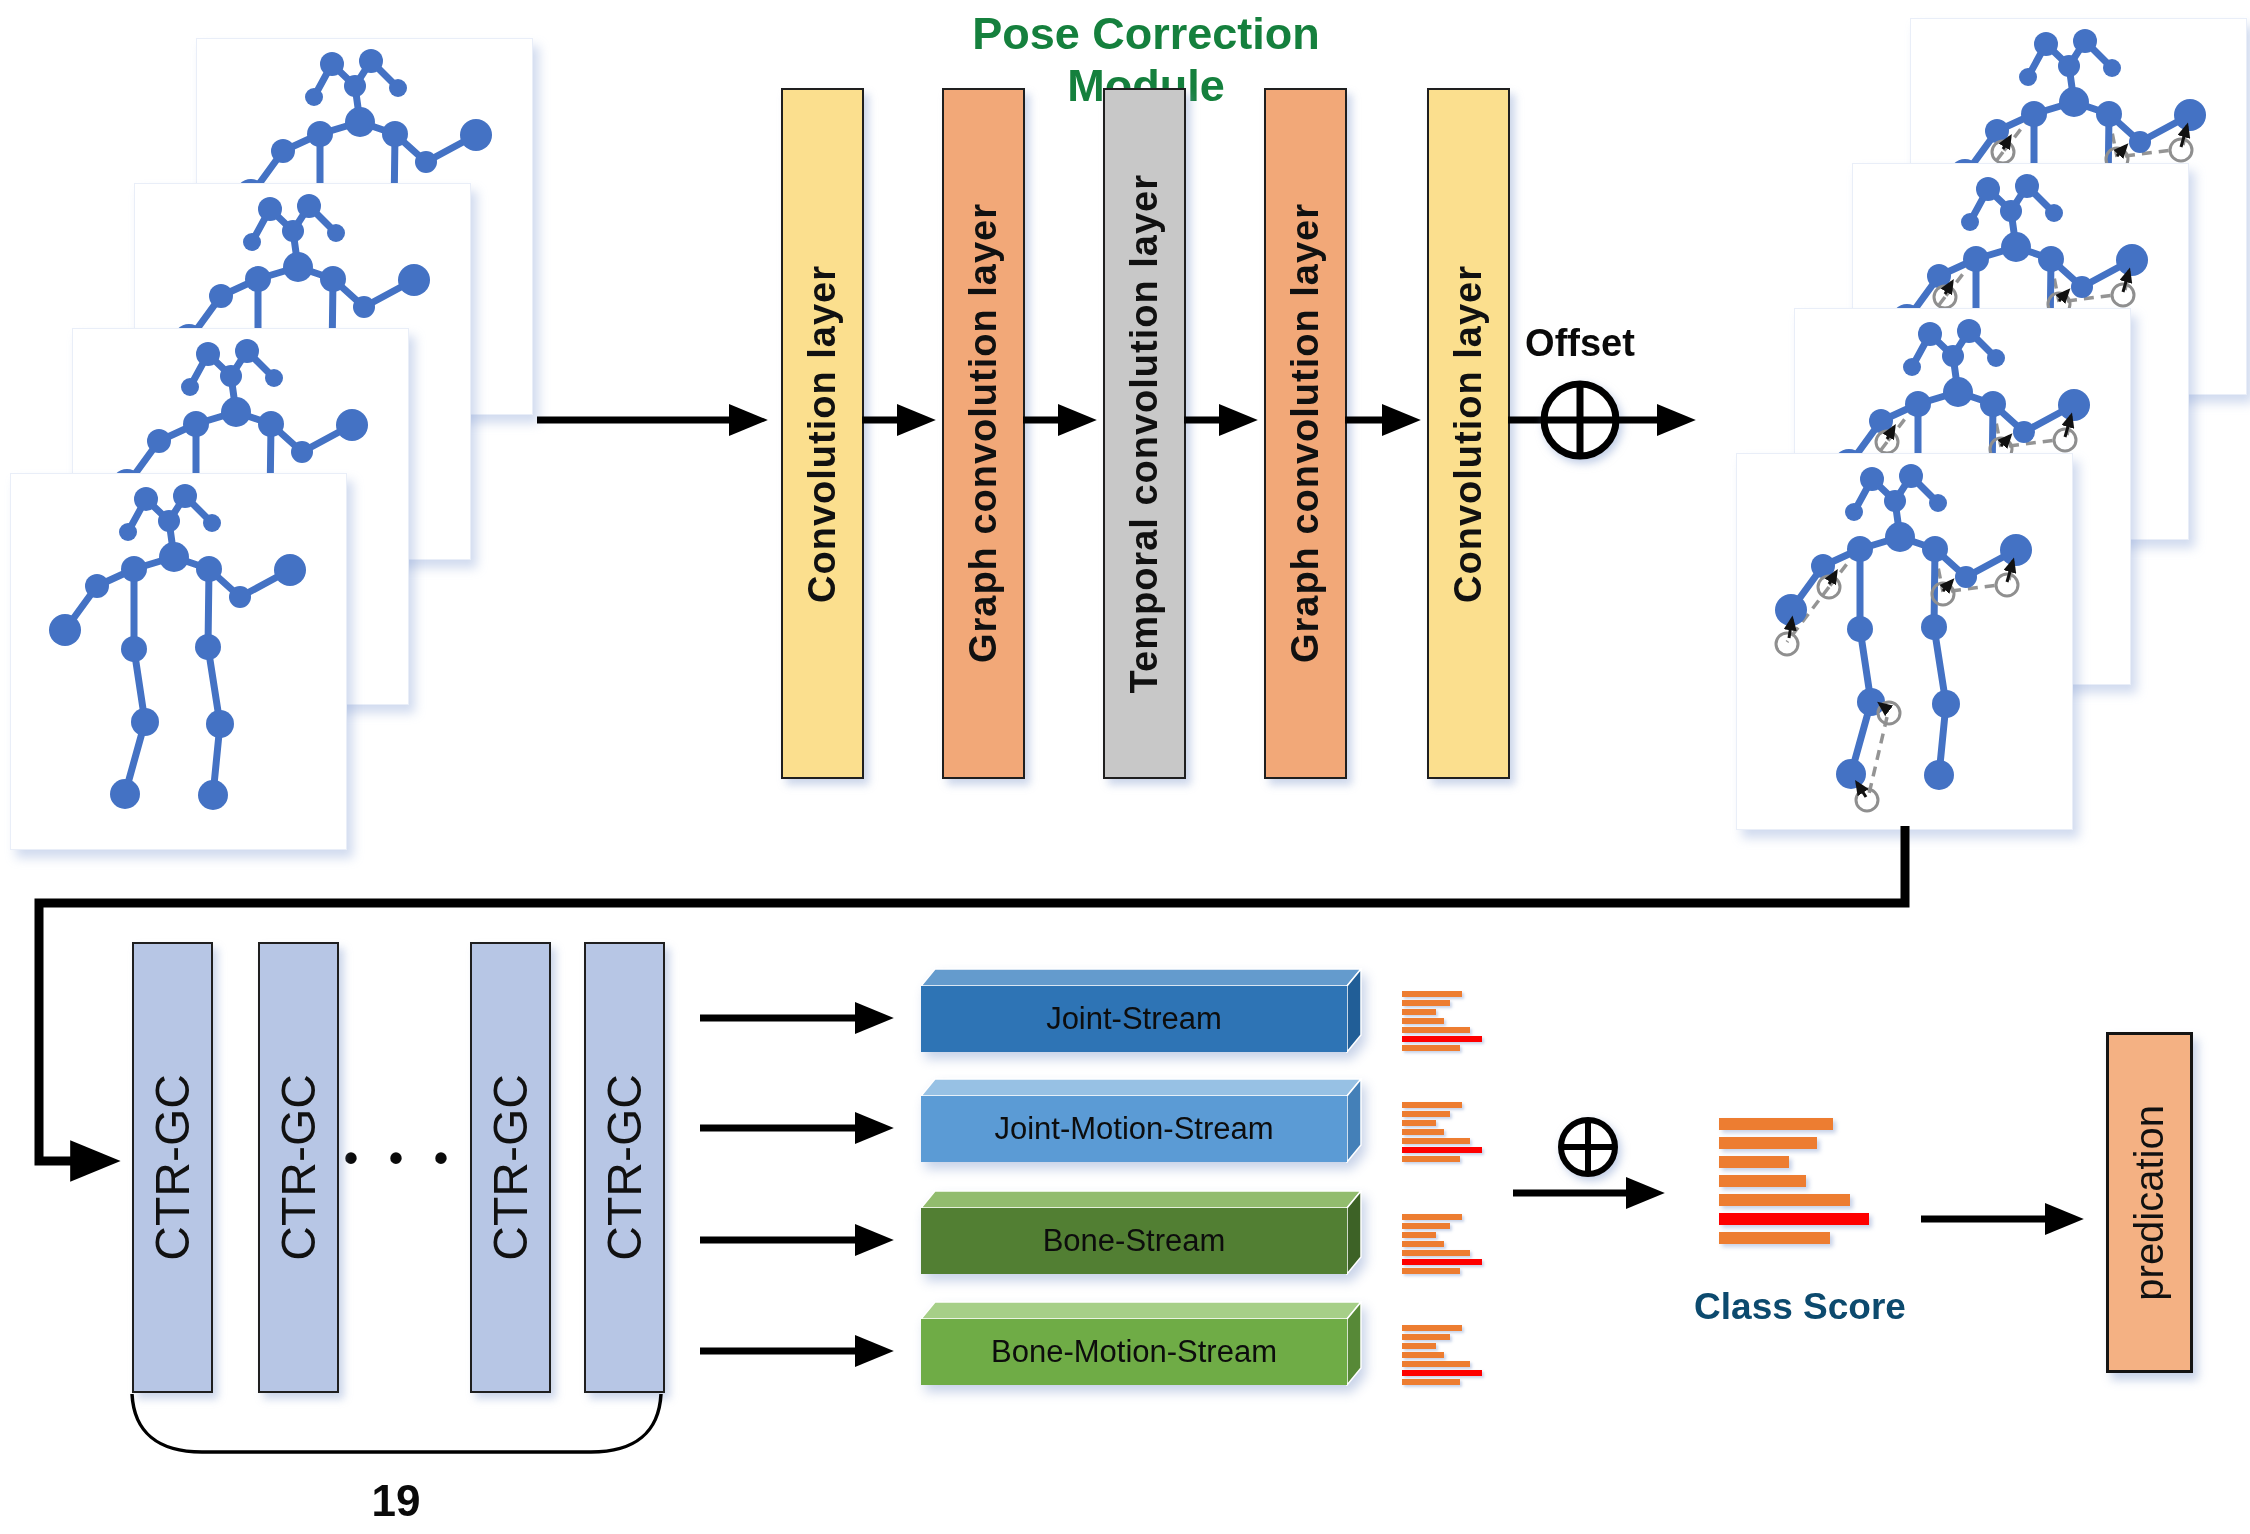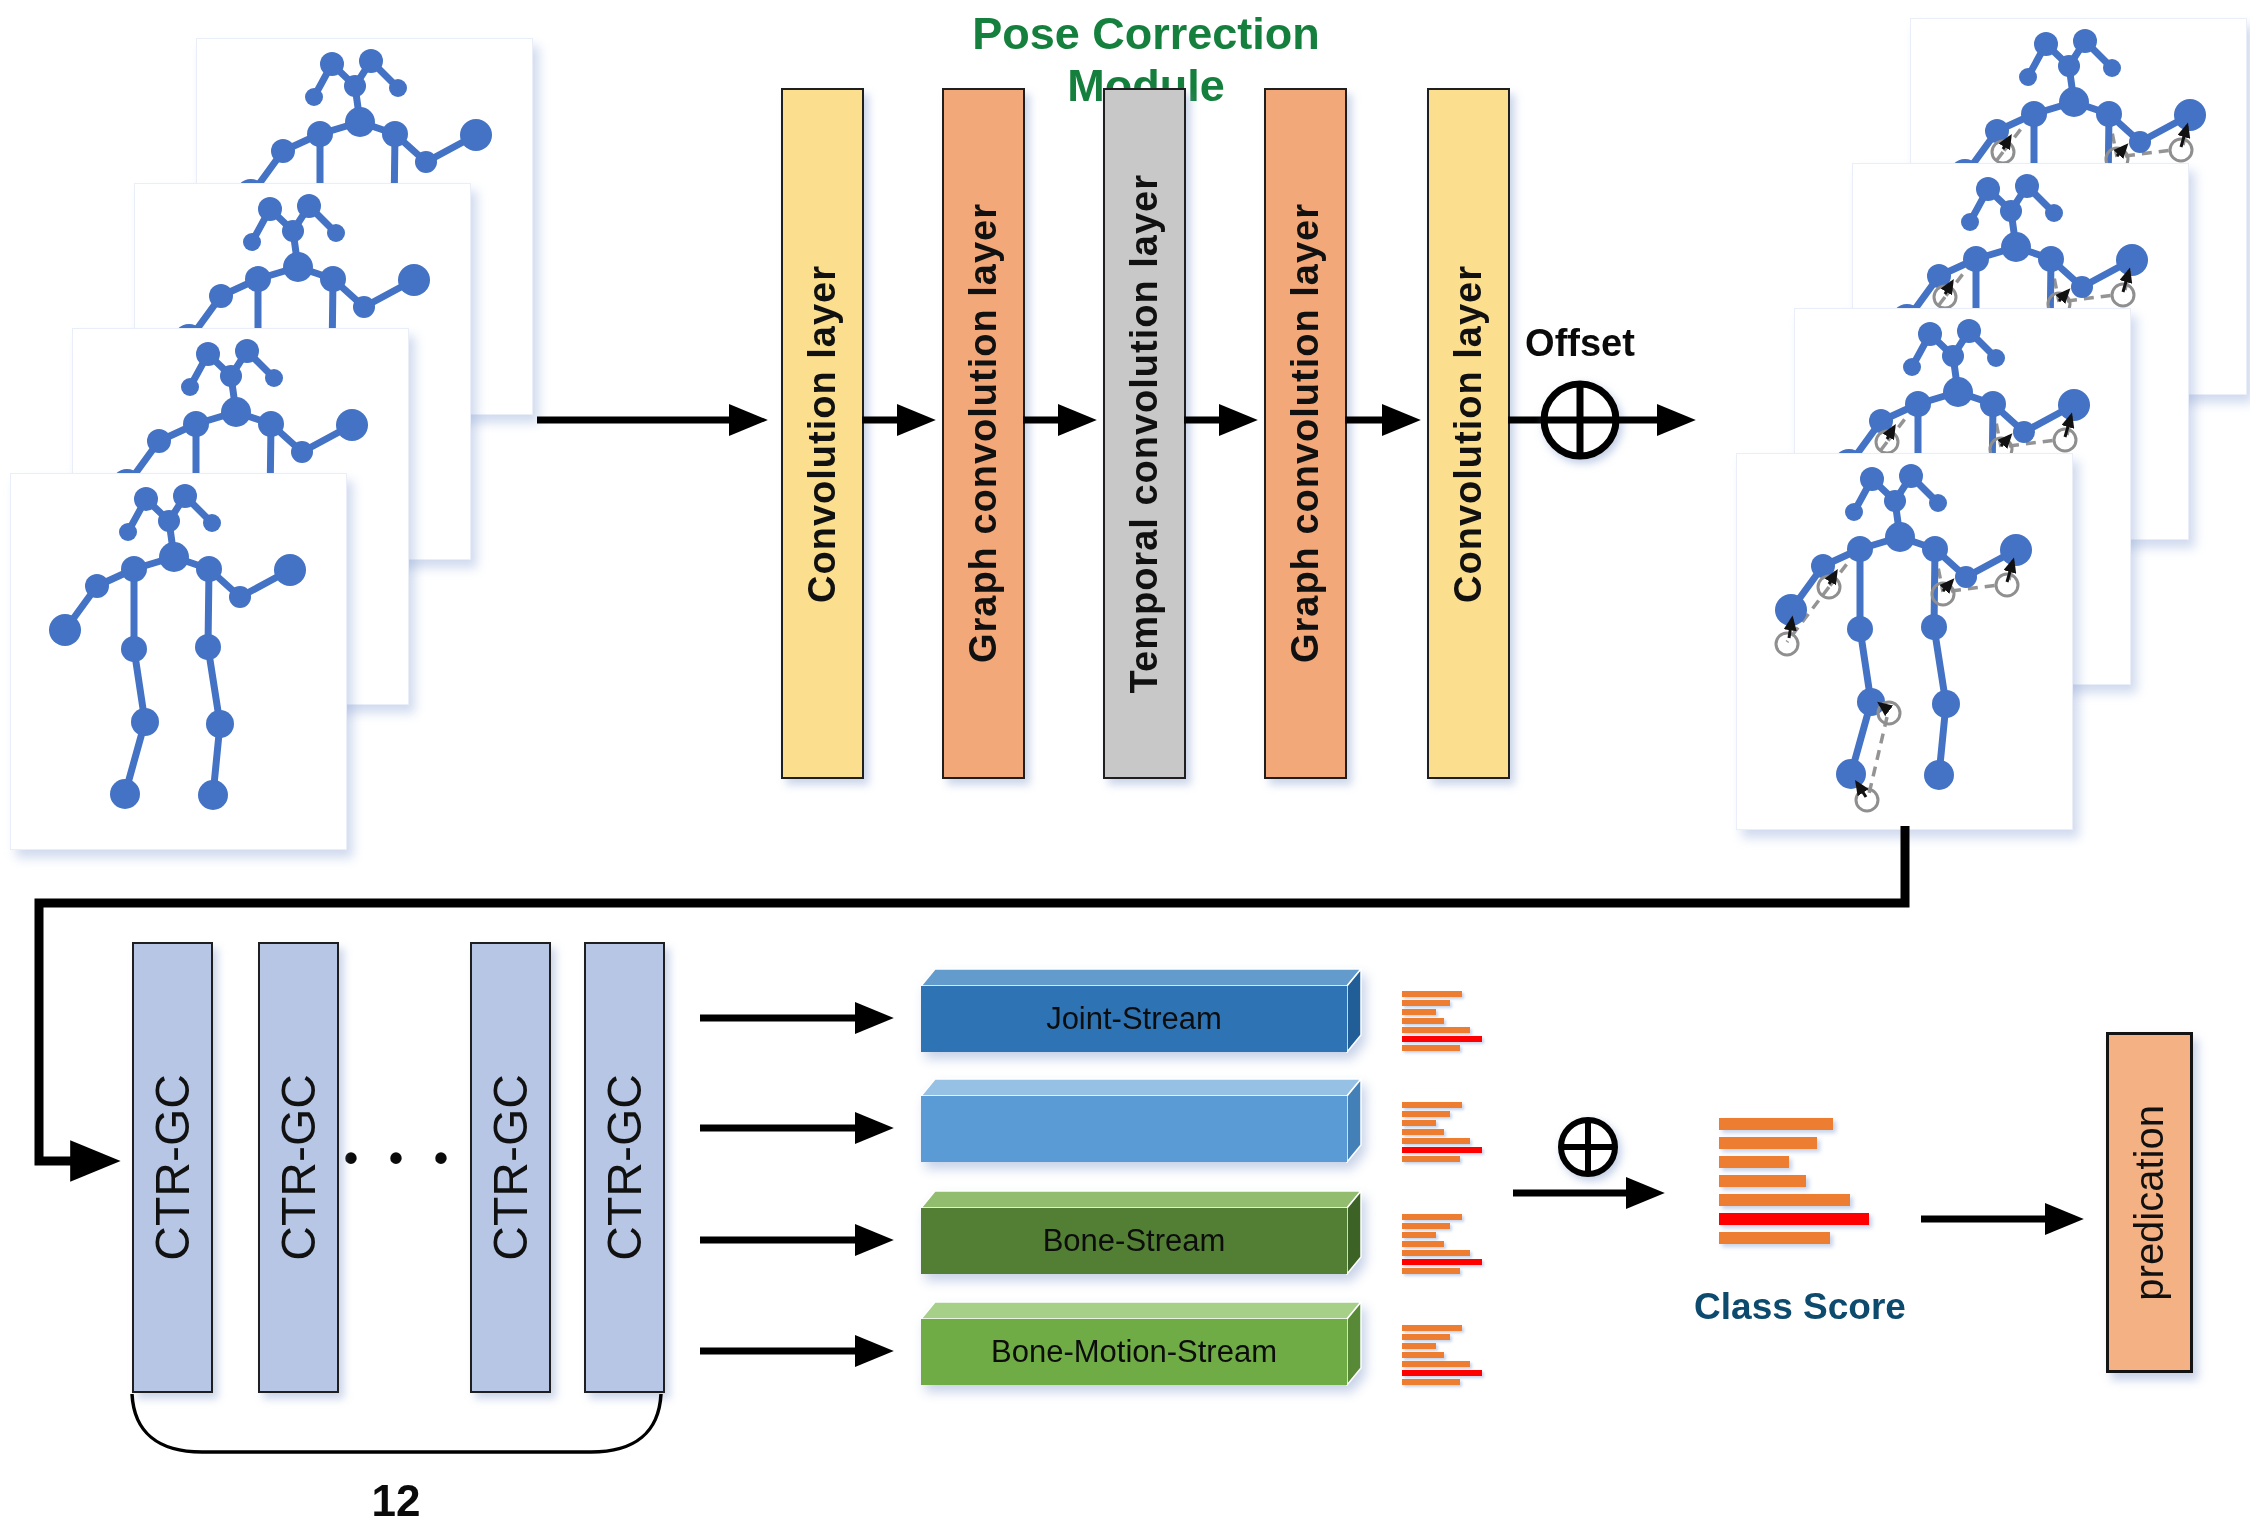--- a/index.html
+++ b/index.html
@@ -83,21 +83,21 @@
 
     <line x1="1921" y1="1219" x2="2074" y2="1219" stroke="#000" stroke-width="7" marker-end="url(#ah)"></line>
 
     <path d="M132,1394 C134,1432 158,1452 202,1452 L591,1452 C635,1452 659,1432 661,1394" fill="none" stroke="#000" stroke-width="3.5"></path>
   </svg>
 
   <div class="abs title" style="left:896px;top:8px;width:500px;">Pose Correction Module</div>
   <div class="abs offset-label" style="left:1480px;top:322px;width:200px;">Offset</div>
   <div class="abs big-label" style="left:1690px;top:1286px;width:220px;">Class Score</div>
   <div class="abs dots" style="left:336px;top:1136px;width:130px;">• • •</div>
-  <div class="abs count-label" style="left:346px;top:1476px;width:100px;">12</div>
+  <div class="abs count-label" style="left:346px;top:1476px;width:100px;">19</div>
 
   <div class="abs" id="left-stack" style="left:0;top:0;z-index:2;">
       <div class="card" style="left: 196px; top: 38px;"><svg width="335" height="375" viewBox="0 0 335 375">
           <defs>
             <marker id="offah" markerUnits="strokeWidth" markerWidth="5" markerHeight="4.4" refX="3.8" refY="2.2" orient="auto">
               <path d="M0,0 L5,2.2 L0,4.4 z" fill="#111"></path>
             </marker>
           </defs>
           <line x1="135" y1="25" x2="117" y2="58" stroke="#4472C4" stroke-width="7" stroke-linecap="round"></line>
           <line x1="135" y1="25" x2="158" y2="47" stroke="#4472C4" stroke-width="7" stroke-linecap="round"></line>
@@ -550,20 +550,21 @@
           <rect x="0" y="18" width="426" height="66" fill="#2E74B5"></rect>
         </svg>
         <div class="lbl">Joint-Stream</div>
       </div>
       <div class="stream" style="left: 921px; top: 1078px;">
         <svg width="441" height="85" viewBox="0 0 441 85">
           <polygon points="0,18 14,1 440,1 426,18" fill="#97C1E4" stroke="#fff" stroke-width="1.5"></polygon>
           <polygon points="426,18 440,1 440,67 426,84" fill="#4480B8" stroke="#fff" stroke-width="1.5"></polygon>
           <rect x="0" y="18" width="426" height="66" fill="#5B9BD5"></rect>
         </svg>
+        <div class="lbl">Joint-Motion-Stream</div>
       </div>
       <div class="stream" style="left: 921px; top: 1190px;">
         <svg width="441" height="85" viewBox="0 0 441 85">
           <polygon points="0,18 14,1 440,1 426,18" fill="#92BC6E" stroke="#fff" stroke-width="1.5"></polygon>
           <polygon points="426,18 440,1 440,67 426,84" fill="#3D6226" stroke="#fff" stroke-width="1.5"></polygon>
           <rect x="0" y="18" width="426" height="66" fill="#527F33"></rect>
         </svg>
         <div class="lbl">Bone-Stream</div>
       </div>
       <div class="stream" style="left: 921px; top: 1301px;">

